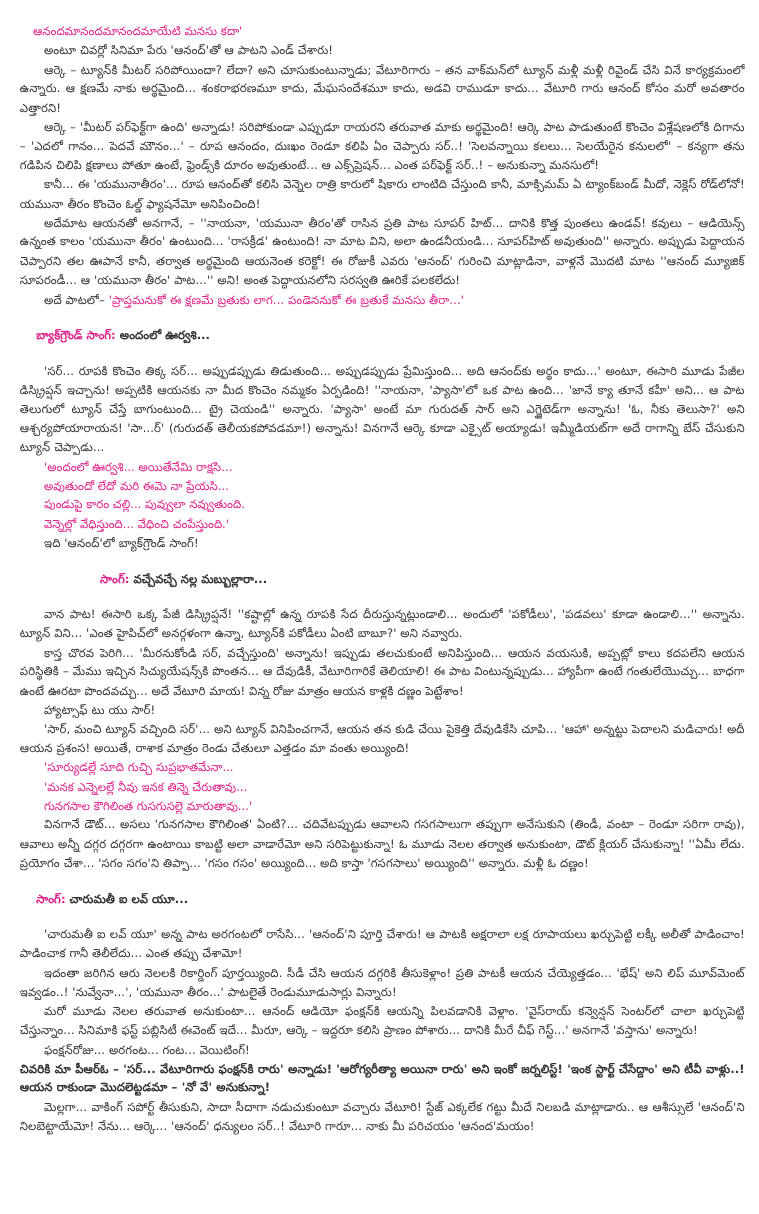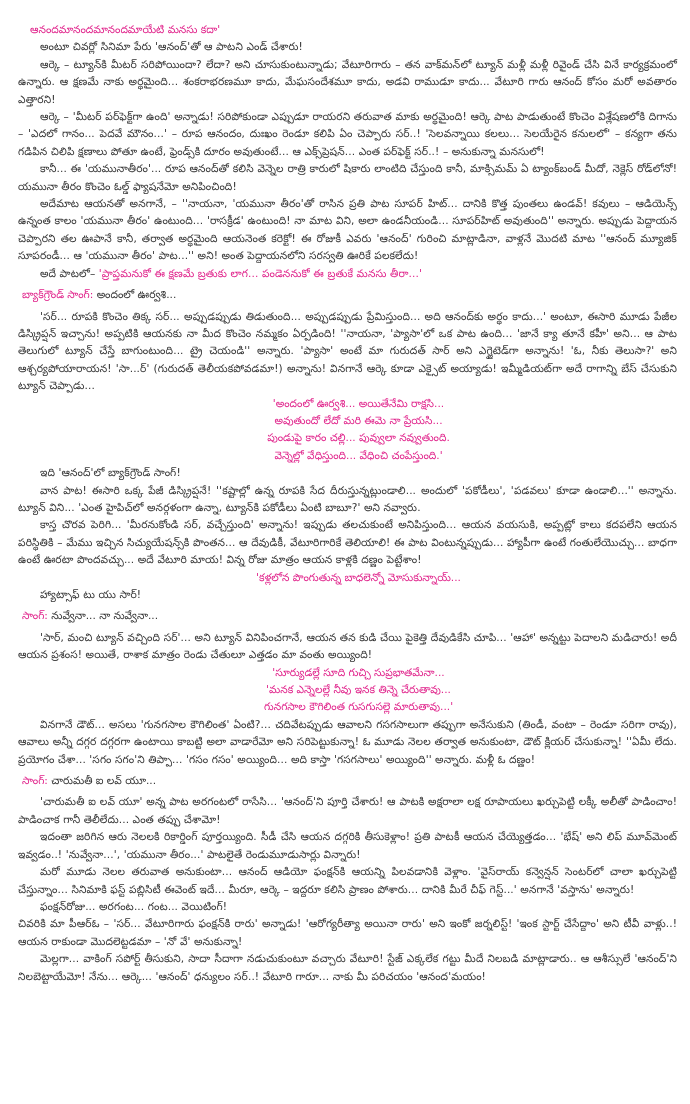--- a/index.html
+++ b/index.html
@@ -21,31 +21,30 @@
       padding: 21px 13px 0 18px;
       box-sizing: border-box;
       width: 690px;
     }
     .p {
       margin: 0;
       text-align: justify;
       text-indent: 22px;
       letter-spacing: 0.1px;
     }
-    .p.noindent { text-indent: 0; }
+    .p.noindent { text-indent: 0; font-weight: bold; }
     .lyric {
       margin: 0;
       padding-left: 22px;
       color: #e0218a;
-      text-align: center;
     }
     .lyric-inline { color: #e0218a; }
     .heading {
-      margin: 4px;
-      font-weight: normal;
+      margin: 15px;
+      font-weight: bold;
     }
     .heading .label { color: #e0218a; }
     .heading .title { color: #333333; }
     .heading.indented { padding-left: 58px; }
     .top-lyric {
       margin: 0;
       padding-left: 12px;
       color: #e0218a;
     }
   </style>
@@ -60,25 +59,24 @@
   <p class="p">కానీ... ఈ 'యమునాతీరం'... రూప ఆనంద్‌తో కలిసి వెన్నెల రాత్రి కారులో షికారు లాంటిది చేస్తుంది కానీ, మాక్సిమమ్ ఏ ట్యాంక్‌బండ్ మీదో, నెక్లెస్ రోడ్‌లోనో! యమునా తీరం కొంచెం ఓల్డ్ ఫ్యాషనేమో అనిపించింది!</p>
   <p class="p">అదేమాట ఆయనతో అనగానే, – ''నాయనా, 'యమునా తీరం'తో రాసిన ప్రతి పాట సూపర్ హిట్... దానికి కొత్త పుంతలు ఉండవ్! కవులు – ఆడియెన్స్ ఉన్నంత కాలం 'యమునా తీరం' ఉంటుంది... 'రాసక్రీడ' ఉంటుంది! నా మాట విని, అలా ఉండనీయండి... సూపర్‌హిట్ అవుతుంది'' అన్నారు. అప్పుడు పెద్దాయన చెప్పారని తల ఊపానే కానీ, తర్వాత అర్థమైంది ఆయనెంత కరెక్టో! ఈ రోజుకీ ఎవరు 'ఆనంద్' గురించి మాట్లాడినా, వాళ్లనే మొదటి మాట ''ఆనంద్ మ్యూజిక్ సూపరండీ... ఆ 'యమునా తీరం' పాట...'' అని! అంత పెద్దాయనలోని సరస్వతి ఊరికే పలకలేదు!</p>
   <p class="p"><span>అదే పాటలో– </span><span class="lyric-inline">'ప్రాప్తమనుకో ఈ క్షణమే బ్రతుకు లాగ... పండెననుకో ఈ బ్రతుకే మనసు తీరా...'</span></p>
   <p class="heading"><span class="label">బ్యాక్‌గ్రౌండ్ సాంగ్: </span><span class="title">అందంలో ఊర్వశి...</span></p>
   <p class="p">'సర్... రూపకి కొంచెం తిక్క సర్... అప్పుడప్పుడు తిడుతుంది... అప్పుడప్పుడు ప్రేమిస్తుంది... అది ఆనంద్‌కు అర్థం కాదు...' అంటూ, ఈసారి మూడు పేజీల డిస్క్రిప్షన్ ఇచ్చాను! అప్పటికి ఆయనకు నా మీద కొంచెం నమ్మకం ఏర్పడింది! ''నాయనా, 'ప్యాసా'లో ఒక పాట ఉంది... 'జానే క్యా తూనే కహీ' అని... ఆ పాట తెలుగులో ట్యూన్ చేస్తే బాగుంటుంది... ట్రై చెయండి'' అన్నారు. 'ప్యాసా' అంటే మా గురుదత్ సార్ అని ఎగ్జైటెడ్‌గా అన్నాను! 'ఓ, నీకు తెలుసా?' అని ఆశ్చర్యపోయారాయన! 'సా...ర్' (గురుదత్ తెలీయకపోవడమా!) అన్నాను! వినగానే ఆర్కె కూడా ఎక్సైట్ అయ్యాడు! ఇమ్మీడియట్‌గా అదే రాగాన్ని బేస్ చేసుకుని ట్యూన్ చెప్పాడు...</p>
   <p class="lyric">'అందంలో ఊర్వశి... అయితేనేమి రాక్షసి...</p>
   <p class="lyric">అవుతుందో లేదో మరి ఈమె నా ప్రేయసి...</p>
   <p class="lyric">పుండుపై కారం చల్లి... పువ్వులా నవ్వుతుంది.</p>
   <p class="lyric">వెన్నెల్లో వేధిస్తుంది... వేధించి చంపేస్తుంది.'</p>
   <p class="p">ఇది 'ఆనంద్'లో బ్యాక్‌గ్రౌండ్ సాంగ్!</p>
+  <p class="heading indented"><span class="label">సాంగ్: </span><span class="title">వచ్చేవచ్చే నల్ల మబ్బుల్లారా...</span></p>
   <p class="p">వాన పాట! ఈసారి ఒక్క పేజీ డిస్క్రిప్షనే! ''కష్టాల్లో ఉన్న రూపకి సేద దీరుస్తున్నట్లుండాలి... అందులో 'పకోడీలు', 'పడవలు' కూడా ఉండాలి...'' అన్నాను. ట్యూన్ విని... 'ఎంత హైపిచ్‌లో అనర్గళంగా ఉన్నా, ట్యూన్‌కి పకోడీలు ఏంటి బాబూ?' అని నవ్వారు.</p>
   <p class="p">కాస్త చొరవ పెరిగి... 'మీరనుకోండి సర్, వచ్చేస్తుంది' అన్నాను! ఇప్పుడు తలచుకుంటే అనిపిస్తుంది... ఆయన వయసుకి, అప్పట్లో కాలు కదపలేని ఆయన పరిస్థితికి – మేము ఇచ్చిన సిచ్యుయేషన్స్‌కి పొంతన... ఆ దేవుడికీ, వేటూరిగారికే తెలియాలి! ఈ పాట వింటున్నప్పుడు... హ్యాపీగా ఉంటే గంతులేయొచ్చు... బాధగా ఉంటే ఊరటా పొందవచ్చు... అదే వేటూరి మాయ! విన్న రోజు మాత్రం ఆయన కాళ్లకి దణ్ణం పెట్టేశాం!</p>
-  <p class="lyric">'కళ్లలోన పొంగుతున్న బాధలెన్నో మోసుకున్నాయ్...</p>
   <p class="p">హ్యాట్సాఫ్ టు యు సార్!</p>
-  <p class="heading"><span class="label">సాంగ్: </span><span class="title">నువ్వేనా... నా నువ్వేనా...</span></p>
   <p class="p">'సార్, మంచి ట్యూన్ వచ్చింది సర్'... అని ట్యూన్ వినిపించగానే, ఆయన తన కుడి చేయి పైకెత్తి దేవుడికేసి చూపి... 'ఆహా' అన్నట్టు పెదాలని మడిచారు! అదీ ఆయన ప్రశంస! అయితే, రాశాక మాత్రం రెండు చేతులూ ఎత్తడం మా వంతు అయ్యింది!</p>
   <p class="lyric">'సూర్యుడల్లే సూది గుచ్చి సుప్రభాతమేనా...</p>
   <p class="lyric">'మనక ఎన్నెలల్లే నీవు ఇనక తిన్నె చేరుతావు...</p>
   <p class="lyric">గునగసాల కౌగిలింత గుసగుసల్లె మారుతావు...'</p>
   <p class="p">వినగానే డౌట్... అసలు 'గునగసాల కౌగిలింత' ఏంటి?... చదివేటప్పుడు ఆవాలని గసగసాలుగా తప్పుగా అనేసుకుని (తిండీ, వంటా – రెండూ సరిగా రావు), ఆవాలు అన్నీ దగ్గర దగ్గరగా ఉంటాయి కాబట్టి అలా వాడారేమో అని సరిపెట్టుకున్నా! ఓ మూడు నెలల తర్వాత అనుకుంటా, డౌట్ క్లియర్ చేసుకున్నా! ''ఏమీ లేదు. ప్రయోగం చేశా... 'సగం సగం'ని తిప్పా... 'గసం గసం' అయ్యింది... అది కాస్తా 'గసగసాలు' అయ్యింది'' అన్నారు. మళ్లీ ఓ దణ్ణం!</p>
   <p class="heading"><span class="label">సాంగ్: </span><span class="title">చారుమతీ ఐ లవ్ యూ...</span></p>
   <p class="p">'చారుమతీ ఐ లవ్ యూ' అన్న పాట అరగంటలో రాసేసి... 'ఆనంద్'ని పూర్తి చేశారు! ఆ పాటకి అక్షరాలా లక్ష రూపాయలు ఖర్చుపెట్టి లక్కీ అలీతో పాడించాం! పాడించాక గానీ తెలీలేదు... ఎంత తప్పు చేశామో!</p>
   <p class="p">ఇదంతా జరిగిన ఆరు నెలలకి రికార్డింగ్ పూర్తయ్యింది. సీడీ చేసి ఆయన దగ్గరికి తీసుకెళ్లాం! ప్రతి పాటకీ ఆయన చేయ్యెత్తడం... 'భేష్' అని లిప్ మూవ్‌మెంట్ ఇవ్వడం..! 'నువ్వేనా...', 'యమునా తీరం...' పాటలైతే రెండుమూడుసార్లు విన్నారు!</p>
   <p class="p">మరో మూడు నెలల తరువాత అనుకుంటా... ఆనంద్ ఆడియో ఫంక్షన్‌కి ఆయన్ని పిలవడానికి వెళ్లాం. 'వైస్‌రాయ్ కన్వెన్షన్ సెంటర్‌లో చాలా ఖర్చుపెట్టి చేస్తున్నాం... సినిమాకి ఫస్ట్ పబ్లిసిటీ ఈవెంట్ ఇదే... మీరూ, ఆర్కె – ఇద్దరూ కలిసి ప్రాణం పోశారు... దానికి మీరే చీఫ్ గెస్ట్...' అనగానే 'వస్తాను' అన్నారు!</p>
   <p class="p">ఫంక్షన్‌రోజు... అరగంట... గంట... వెయిటింగ్!</p>

